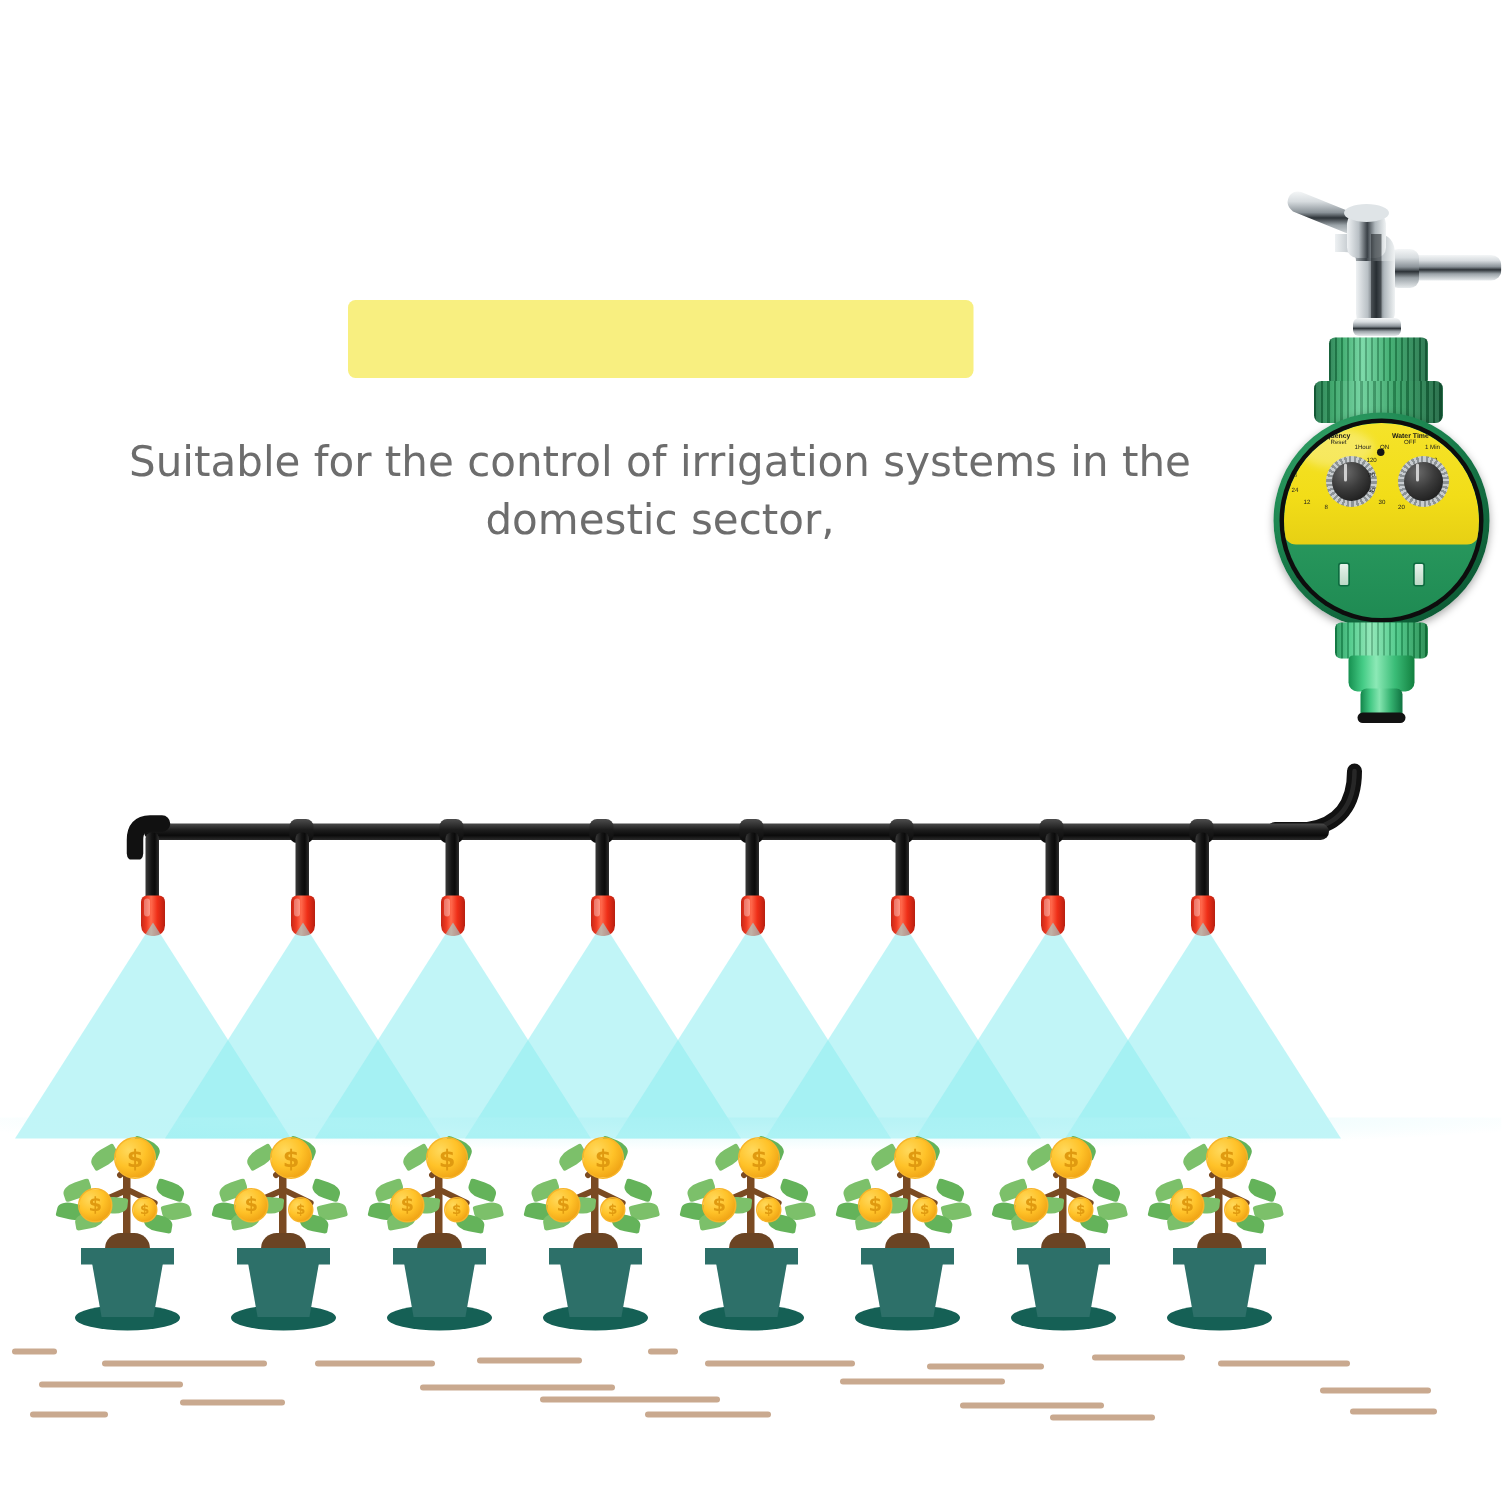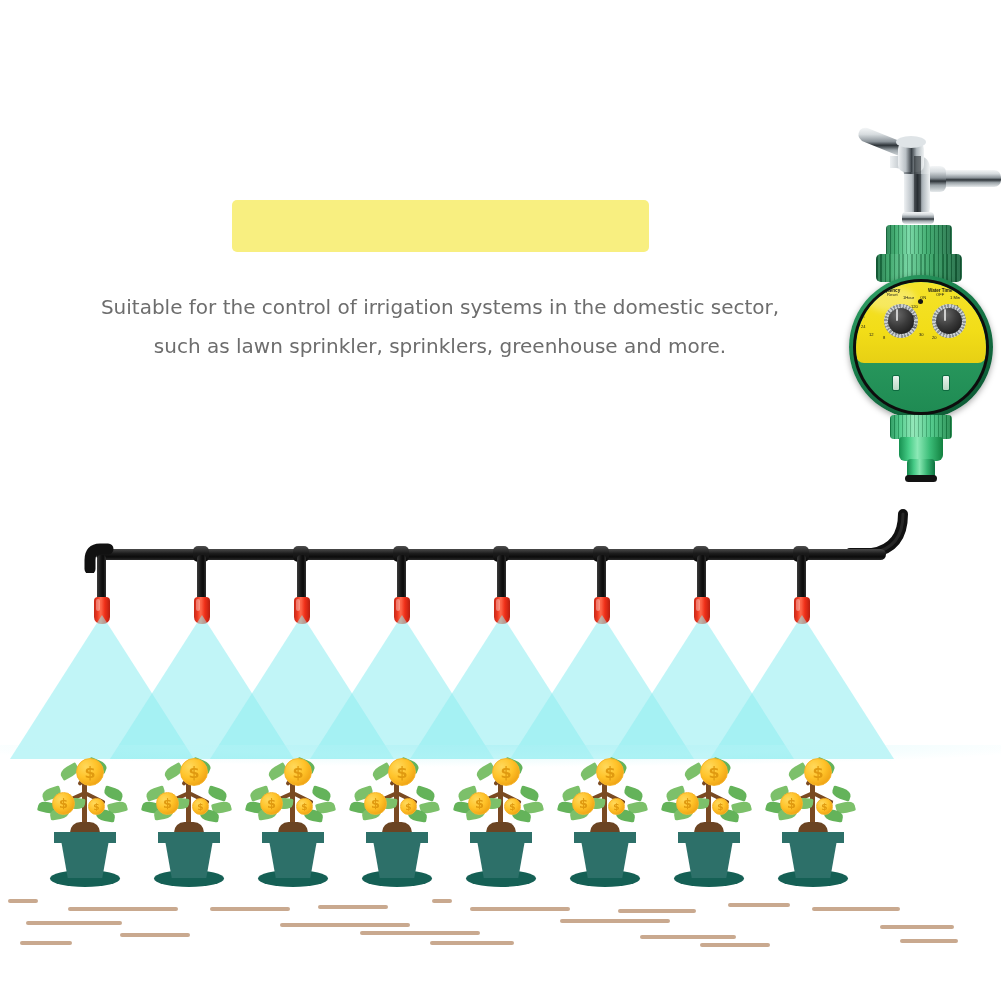--- a/index.html
+++ b/index.html
@@ -18,21 +18,21 @@
     background:#F8EF80;border-radius:5px;
   }
   .title-text{
     position:absolute;left:232px;top:199px;width:417px;height:52px;
     display:flex;align-items:center;justify-content:center;
     font-size:37px;letter-spacing:1.5px;color:#1b1b1b;
     font-family:"DejaVu Sans", sans-serif;font-weight:400;
   }
   .subtitle{
     position:absolute;left:40px;top:288px;width:800px;
-    text-align:center;color:#6d6d6d;font-size:20px;line-height:39px;
+    text-align:center;color:#6d6d6d;font-size:28px;line-height:39px;
     font-family:"DejaVu Sans", sans-serif;
   }
   .subtitle span{display:block;}
 
   
   .faucet{position:absolute;left:848px;top:112px;width:153px;height:140px;}
 
   
   .device{position:absolute;left:845px;top:225px;width:152px;height:290px;}
 
@@ -231,21 +231,20 @@
 </style>
 </head>
 <body>
 
 <div class="stage">
 
   <div class="title-banner"></div>
 
   <div class="subtitle">
     <span>Suitable for the control of irrigation systems in the domestic sector,</span>
-    <span>such as lawn sprinkler, sprinklers, greenhouse and more.</span>
   </div>
 
   <div class="faucet">
     <svg width="153" height="140" viewBox="0 0 153 140">
       <defs>
         <linearGradient id="chrome" x1="0" y1="0" x2="0" y2="1">
           <stop offset="0%" stop-color="#f4f6f7"></stop>
           <stop offset="22%" stop-color="#d7dcdf"></stop>
           <stop offset="46%" stop-color="#8b9399"></stop>
           <stop offset="58%" stop-color="#2d3338"></stop>

